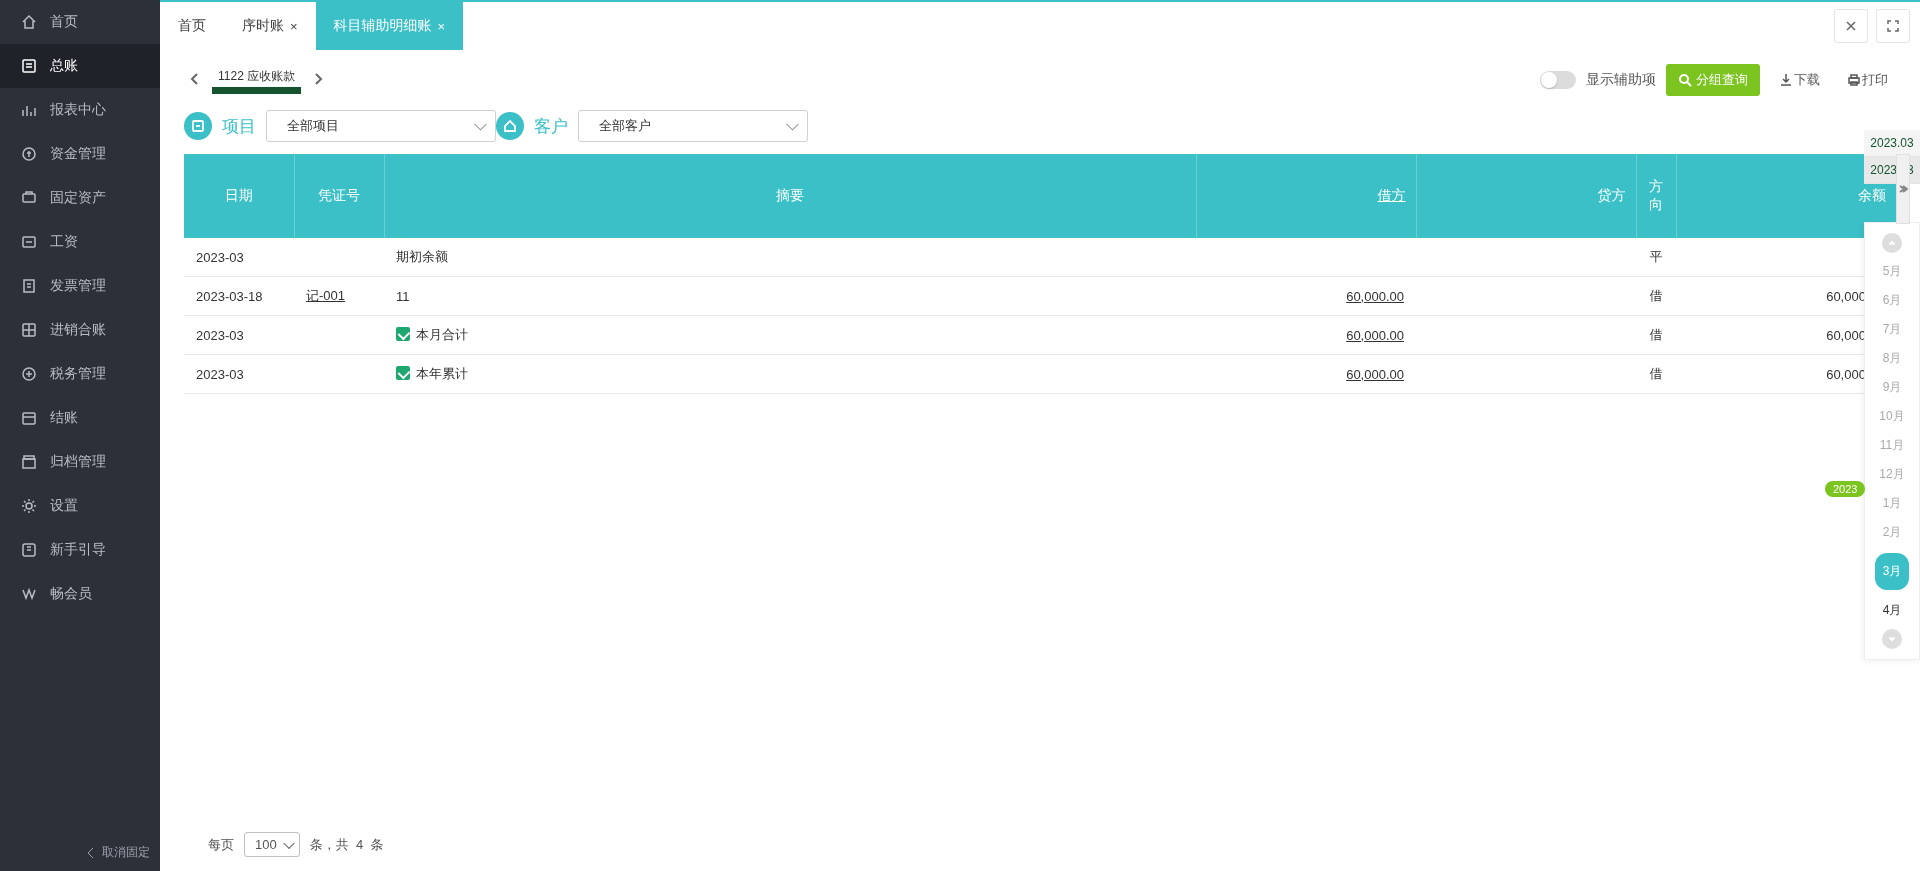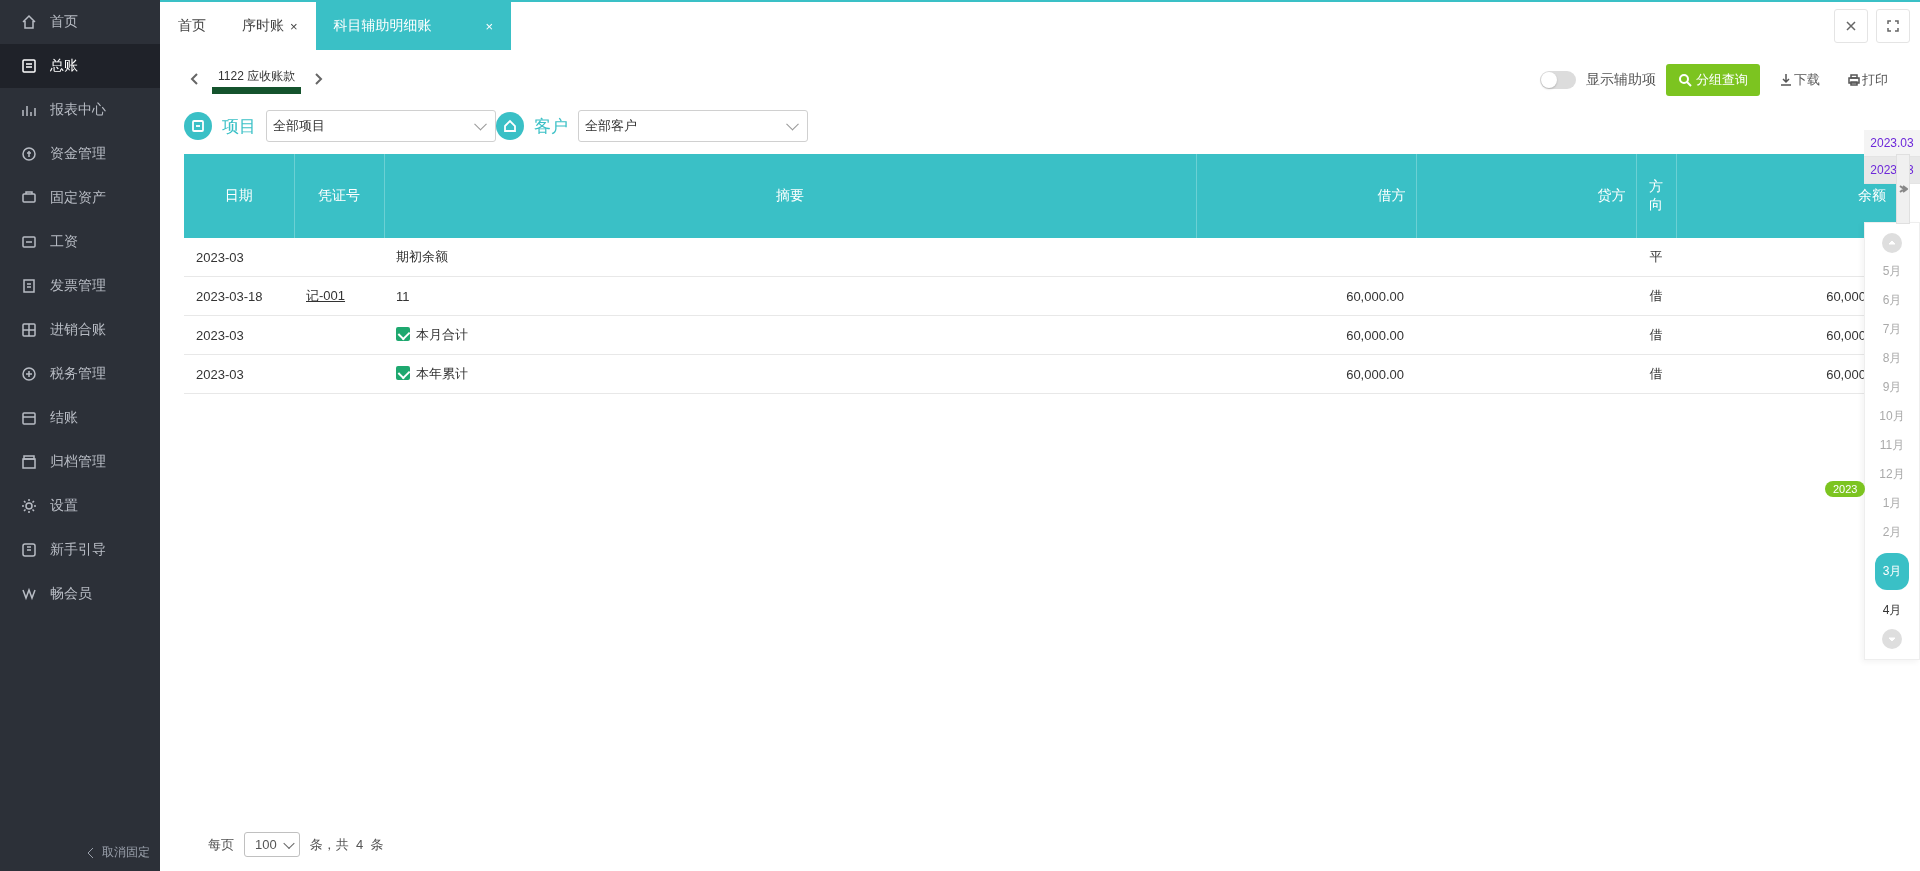--- a/index.html
+++ b/index.html
@@ -14,21 +14,21 @@
 .sidebar-item svg { width: 18px; height: 18px; fill: none; stroke: currentColor; stroke-width: 1.5; }
 .sidebar-footer { margin-top: auto; display: flex; align-items: center; justify-content: flex-end; padding: 10px 10px; color: #9aa0ab; font-size: 12px; cursor: pointer; }
 .sidebar-footer svg { width: 14px; height: 14px; stroke: currentColor; fill: none; margin-right: 4px; }
 
 
 .main { flex: 1; display: flex; flex-direction: column; position: relative; }
 
 
 .tabs { height: 50px; border-top: 2px solid #3ac0c6; display: flex; align-items: stretch; background: #fff; position: relative; }
 .tab { display: flex; align-items: center; padding: 0 18px; font-size: 14px; color: #444; cursor: pointer; position: relative; }
-.tab.active-tab { background: #3ac0c6; color: #fff; gap: 48px; }
+.tab.active-tab { background: #3ac0c6; color: #fff; }
 .tab .close { margin-left: 6px; font-size: 13px; }
 .tabs-right { margin-left: auto; display: flex; align-items: center; gap: 8px; padding-right: 10px; }
 .icon-btn-sq { width: 34px; height: 34px; border: 1px solid #e4e4e4; border-radius: 3px; display: flex; align-items: center; justify-content: center; cursor: pointer; color: #666; }
 .icon-btn-sq svg { width: 16px; height: 16px; stroke: currentColor; fill: none; stroke-width: 1.5; }
 
 
 .toolbar { display: flex; align-items: center; padding: 14px 24px 10px; gap: 10px; }
 .account-nav { display: flex; align-items: center; gap: 6px; }
 .chevron-btn { border: none; background: none; cursor: pointer; color: #666; padding: 4px; }
 .chevron-btn svg { width: 14px; height: 14px; stroke: currentColor; stroke-width: 2; fill: none; }
@@ -41,54 +41,54 @@
 .btn-primary svg { width: 14px; height: 14px; stroke: #fff; fill: none; stroke-width: 2; }
 .btn-flat { background: none; border: none; color: #555; display: flex; align-items: center; cursor: pointer; font-size: 13px; padding: 6px 8px; }
 .btn-flat svg { width: 16px; height: 16px; stroke: currentColor; fill: none; stroke-width: 1.5; }
 
 
 .filters { display: flex; align-items: center; padding: 4px 24px 12px; }
 .filter-group { display: flex; align-items: center; gap: 10px; }
 .badge-circle { width: 28px; height: 28px; border-radius: 50%; background: #3ac0c6; display: flex; align-items: center; justify-content: center; color: #fff; }
 .badge-circle svg { width: 16px; height: 16px; stroke: #fff; fill: none; stroke-width: 1.8; }
 .filter-label { color: #3ac0c6; font-size: 17px; font-weight: 500; }
-.select { border: 1px solid #d0d0d0; border-radius: 3px; padding: 6px 28px 6px 6px; min-width: 230px; position: relative; cursor: pointer; background: #fff; font-size: 13px; }
+.select { border: 1px solid #d0d0d0; border-radius: 3px; padding: 6px 28px 6px 20px; min-width: 230px; position: relative; cursor: pointer; background: #fff; font-size: 13px; }
 .select::after { content: ""; position: absolute; right: 10px; top: 50%; width: 8px; height: 8px; border-right: 1.5px solid #999; border-bottom: 1.5px solid #999; transform: translateY(-70%) rotate(45deg); }
 
 
 .table-wrap { flex: 1; padding: 0 24px; position: relative; display: flex; flex-direction: column; }
 .table-scroll { position: relative; }
 .expand-handle { position: absolute; right: -14px; top: 0; width: 14px; height: 70px; background: #f0f0f0; border: 1px solid #e0e0e0; display: flex; align-items: center; justify-content: center; cursor: pointer; color: #888; z-index: 5; }
 .expand-handle svg { width: 10px; height: 10px; stroke: currentColor; fill: none; stroke-width: 2; }
 table.data { width: 100%; border-collapse: collapse; table-layout: fixed; }
 table.data th { background: #3ac0c6; color: #fff; font-weight: 500; font-size: 14px; padding: 24px 10px; border-right: 1px solid rgba(255,255,255,0.25); }
 table.data th:last-child { border-right: none; }
 table.data td { border-bottom: 1px solid #e8e8e8; padding: 10px 12px; font-size: 13px; }
 .col-date { width: 110px; }
 .col-voucher { width: 90px; text-align: center; }
 .col-summary { }
-.col-debit { width: 220px; text-align: right; }
+.col-debit { width: 220px; text-align: right; text-decoration: underline; }
 .col-credit { width: 220px; text-align: right; }
 .col-direction { width: 40px; text-align: center; }
 .col-balance { width: 220px; text-align: right; }
 td.col-debit, td.col-credit, td.col-balance { text-align: right; }
 td.col-direction { text-align: center; }
 td.col-voucher { text-align: left; }
 .voucher-link { color: #333; text-decoration: underline; cursor: pointer; }
 .summary-badge { display: inline-block; width: 14px; height: 14px; background: #1ea86f; border-radius: 2px; margin-right: 6px; vertical-align: -2px; position: relative; }
 .summary-badge::after { content: ""; position: absolute; left: 3px; top: 3px; width: 8px; height: 6px; border-left: 2px solid #fff; border-bottom: 2px solid #fff; transform: rotate(-45deg); }
 
 
 .pagination { padding: 14px 24px; display: flex; align-items: center; gap: 10px; font-size: 13px; color: #555; }
 .page-select { border: 1px solid #c0c0c0; border-radius: 3px; padding: 4px 22px 4px 10px; position: relative; cursor: pointer; background: #fff; }
 .page-select::after { content: ""; position: absolute; right: 6px; top: 50%; width: 7px; height: 7px; border-right: 1.5px solid #666; border-bottom: 1.5px solid #666; transform: translateY(-70%) rotate(45deg); }
 
 
 .date-rail { position: absolute; right: 0; top: 130px; width: 56px; display: flex; flex-direction: column; align-items: stretch; }
-.date-pill { background: #f4f4f4; text-align: center; padding: 6px 0; font-size: 12px; color: #6d28d9; border-bottom: 1px solid #e4e4e4; cursor: pointer; }
+.date-pill { background: #f4f4f4; text-align: center; padding: 6px 0; font-size: 12px; color: #14532d; border-bottom: 1px solid #e4e4e4; cursor: pointer; }
 .date-pill.selected { background: #e8e8e8; }
 .month-list { background: #fff; border: 1px solid #eee; box-shadow: -2px 2px 6px rgba(0,0,0,0.05); padding: 6px 0; display: flex; flex-direction: column; align-items: center; gap: 0; margin-top: 38px; position: relative; }
 .scroll-circle { width: 20px; height: 20px; border-radius: 50%; background: #dedede; display: flex; align-items: center; justify-content: center; cursor: pointer; margin: 4px 0; color: #fff; }
 .scroll-circle svg { width: 10px; height: 10px; stroke: currentColor; fill: currentColor; }
 .month { width: 100%; text-align: center; padding: 6px 0; font-size: 12px; color: #aaa; cursor: pointer; }
 .month.enabled { color: #333; font-weight: 500; }
 .month.current { }
 .month.current span { background: #3ac0c6; color: #fff; border-radius: 12px; padding: 10px 8px; display: inline-block; }
 .year-tag { position: absolute; left: -40px; background: #7cc420; color: #fff; font-size: 11px; border-radius: 10px; padding: 2px 8px; }
 </style>

